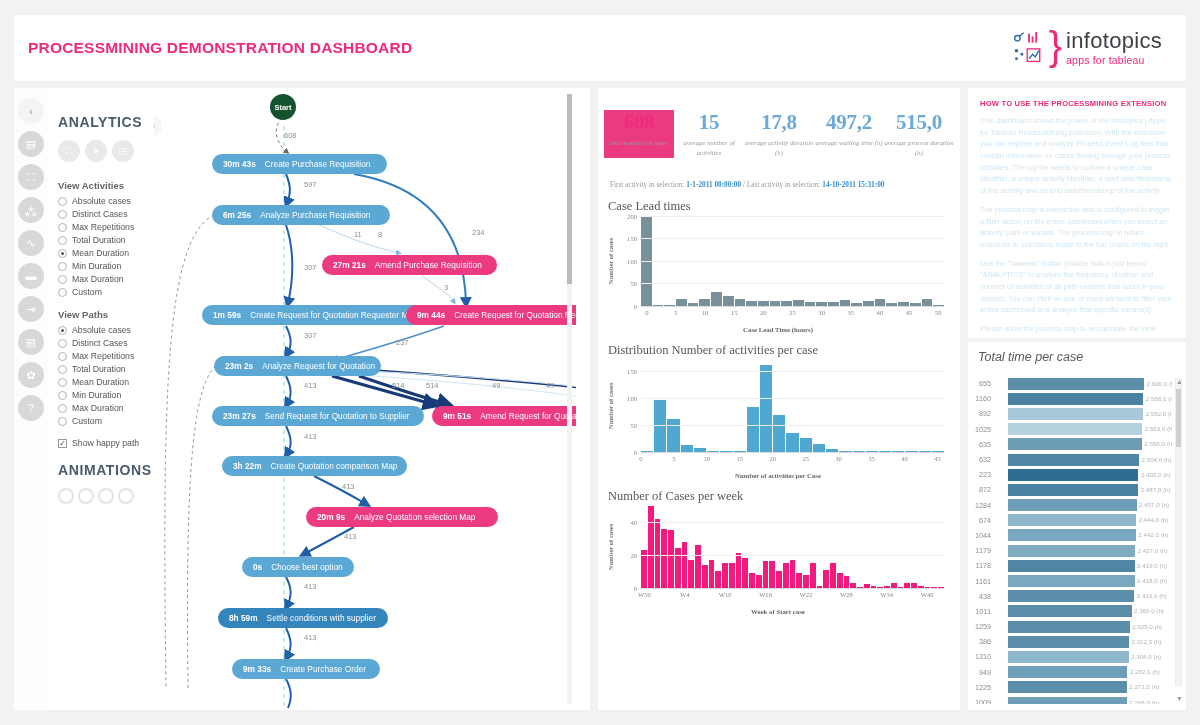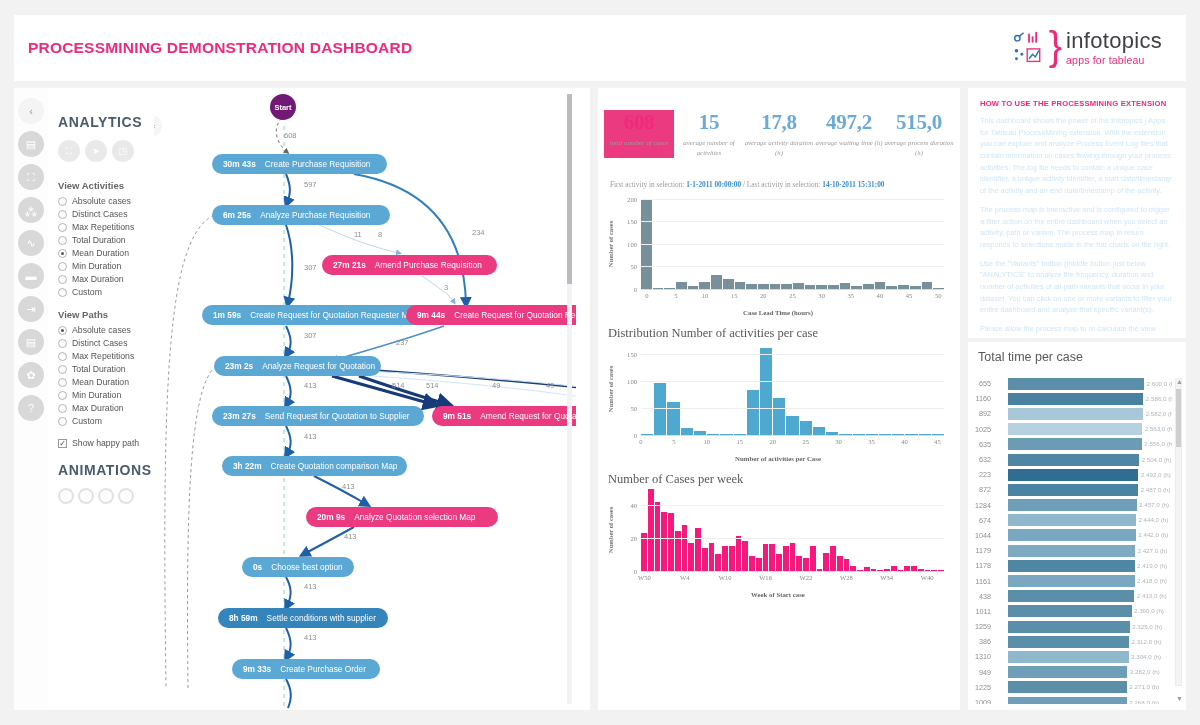--- a/index.html
+++ b/index.html
@@ -77,21 +77,21 @@
     position:absolute; height:20px; border-radius:10px; color:#fff;
     display:flex; align-items:center; padding:0 11px; white-space:nowrap;
     font-size:8.3px; gap:9px;
   }
   .node .dur { font-weight:bold; }
   .blue   { background:#5ba8d4; }
   .blue-d { background:#3585bd; }
   .pink   { background:#ec3a80; }
   .start-node {
     position:absolute; width:26px; height:26px; border-radius:50%;
-    background:#701a75; color:#fff; font-size:7.5px; font-weight:bold;
+    background:#14532d; color:#fff; font-size:7.5px; font-weight:bold;
     display:flex; align-items:center; justify-content:center;
   }
   .edge-lbl { position:absolute; font-size:7.5px; color:#8e8e8e; }
   #map-scroll { position:absolute; right:4px; top:6px; width:5px; bottom:6px; background:#f3f3f3; }
   #map-scroll i { position:absolute; left:0; top:0; width:5px; height:190px; background:#b9bcc0; display:block; }
 
   
   #mid-panel {
     position:absolute; left:598px; top:88px; width:362px; height:622px;
     background:#fff; overflow:hidden;font-family:Liberation Serif, serif;
@@ -127,21 +127,21 @@
     position:absolute; left:968px; top:88px; width:218px; height:250px;
     background:#fff; padding:11px 12px 0 12px; overflow:hidden;
   }
   #help-title { color:#ef2a7b; font-size:7.6px; font-weight:bold; letter-spacing:.2px; margin-bottom:7px; }
   #help-panel p { color:#cfe6f5; font-size:7.4px; line-height:1.58; margin-bottom:7px; }
 
   #total-panel {
     position:absolute; left:968px; top:342px; width:218px; height:368px;
     background:#fff; padding:8px 0 0 0; overflow:hidden;
   }
-  #total-title { font-size:12.5px; color:#585858; padding-left:10px; margin-bottom:6px; }
+  #total-title { font-size:12.5px; color:#585858; padding-left:10px; margin-bottom:6px;font-style:italic; }
   #total-rows { position:absolute; left:6px; right:14px; top:34px; bottom:6px; overflow:hidden; }
   .trow { display:flex; align-items:center; height:15.2px; }
   .tid { width:34px; text-align:right; padding-right:17px; font-size:7.2px; color:#8d8d8d; flex:none; }
   .tbar-wrap { flex:1; position:relative; height:12px; }
   .tbar { position:absolute; left:0; top:0; height:12px; }
   .tval { position:absolute; top:2px; font-size:6.2px; color:#aeb6bc; white-space:nowrap; }
   #total-scroll { position:absolute; right:4px; top:36px; bottom:24px; width:7px; background:#f4f4f4;
                   border:1px solid #ececec; }
   #total-scroll i { position:absolute; left:0; top:10px; width:5px; height:58px; background:#cfcfcf; display:block; }
   .sc-arrow { position:absolute; right:3px; font-size:7px; color:#9a9a9a; }
@@ -433,20 +433,21 @@
     </div>
   <div id="selection-line">
     <span>First activity in selection:</span>
     <b>1-1-2011 00:00:00</b>
     <span>/</span>
     <span>Last activity in selection:</span>
     <b>14-10-2011 15:31:00</b>
   </div>
 
   <div class="chart-block">
+    <div class="chart-title">Case Lead times</div>
     <div class="plot" id="plot0" style="height:108px">
         <div class="ylab">
           <span>Number of cases</span>
         </div>
         <div class="yticks">
           <div style="top: 90px;">0</div>
           <div style="top: 67.5px;">50</div>
           <div style="top: 45px;">100</div>
           <div style="top: 22.5px;">150</div>
           <div style="top: 0px;">200</div>

